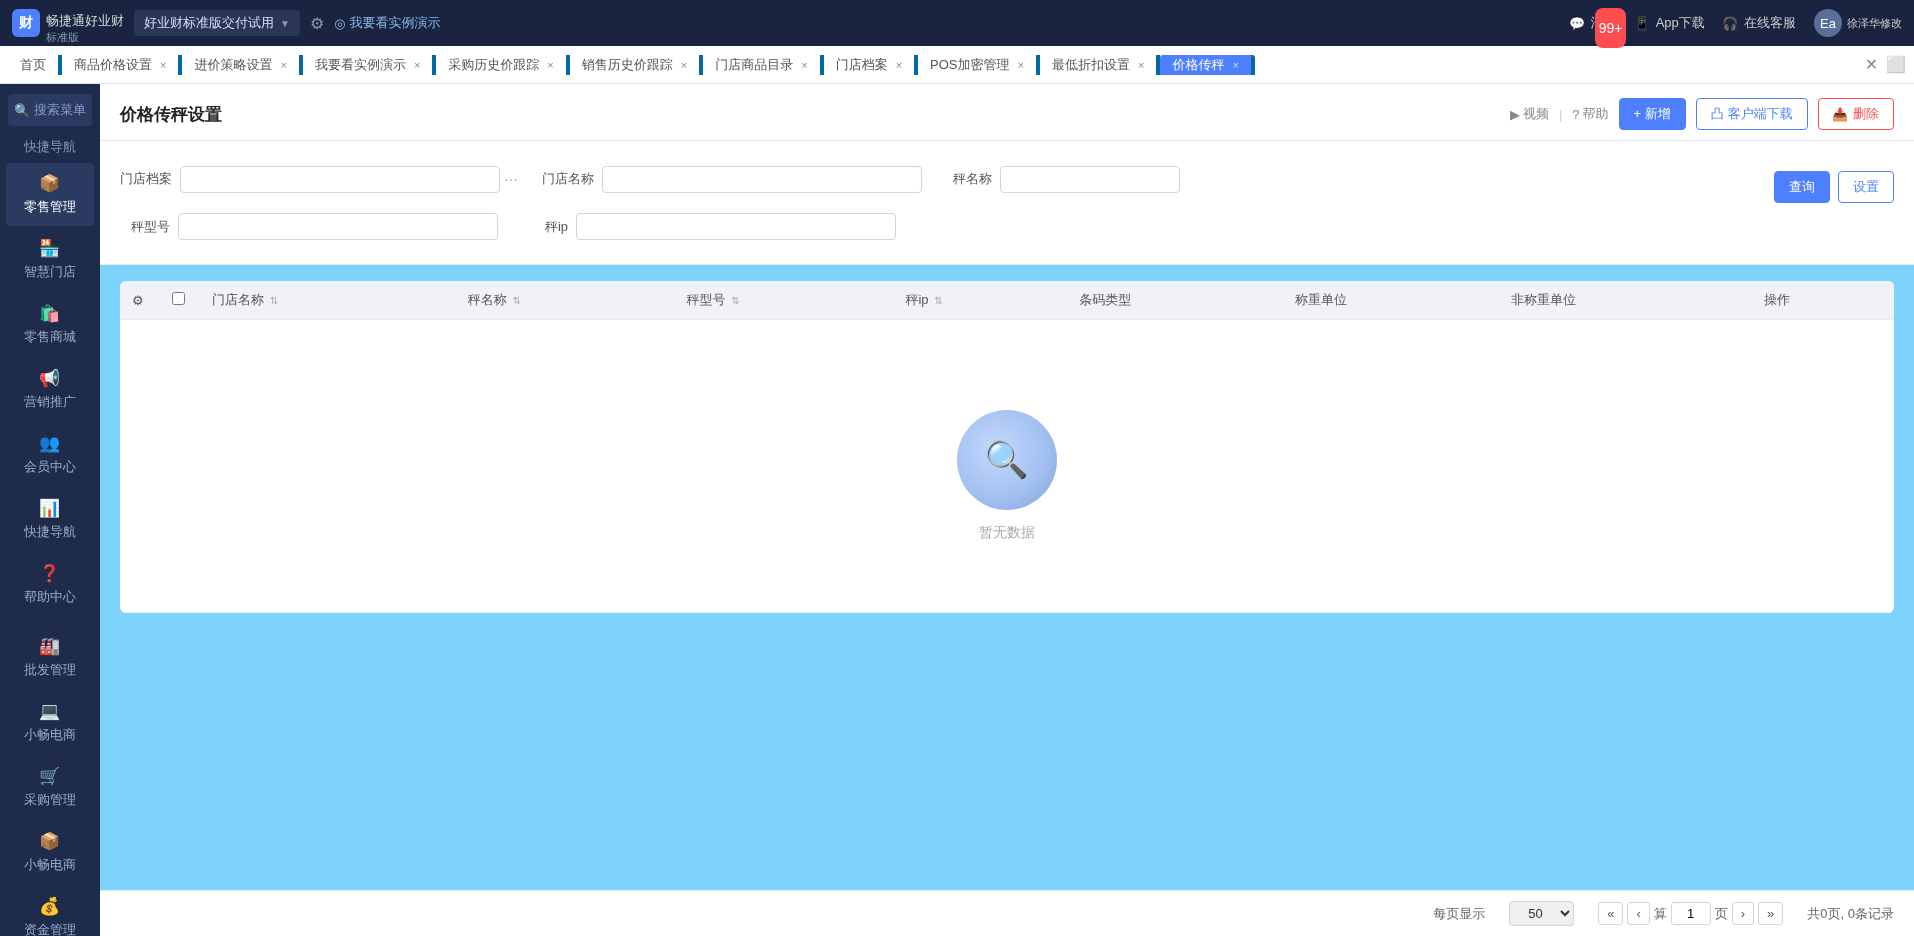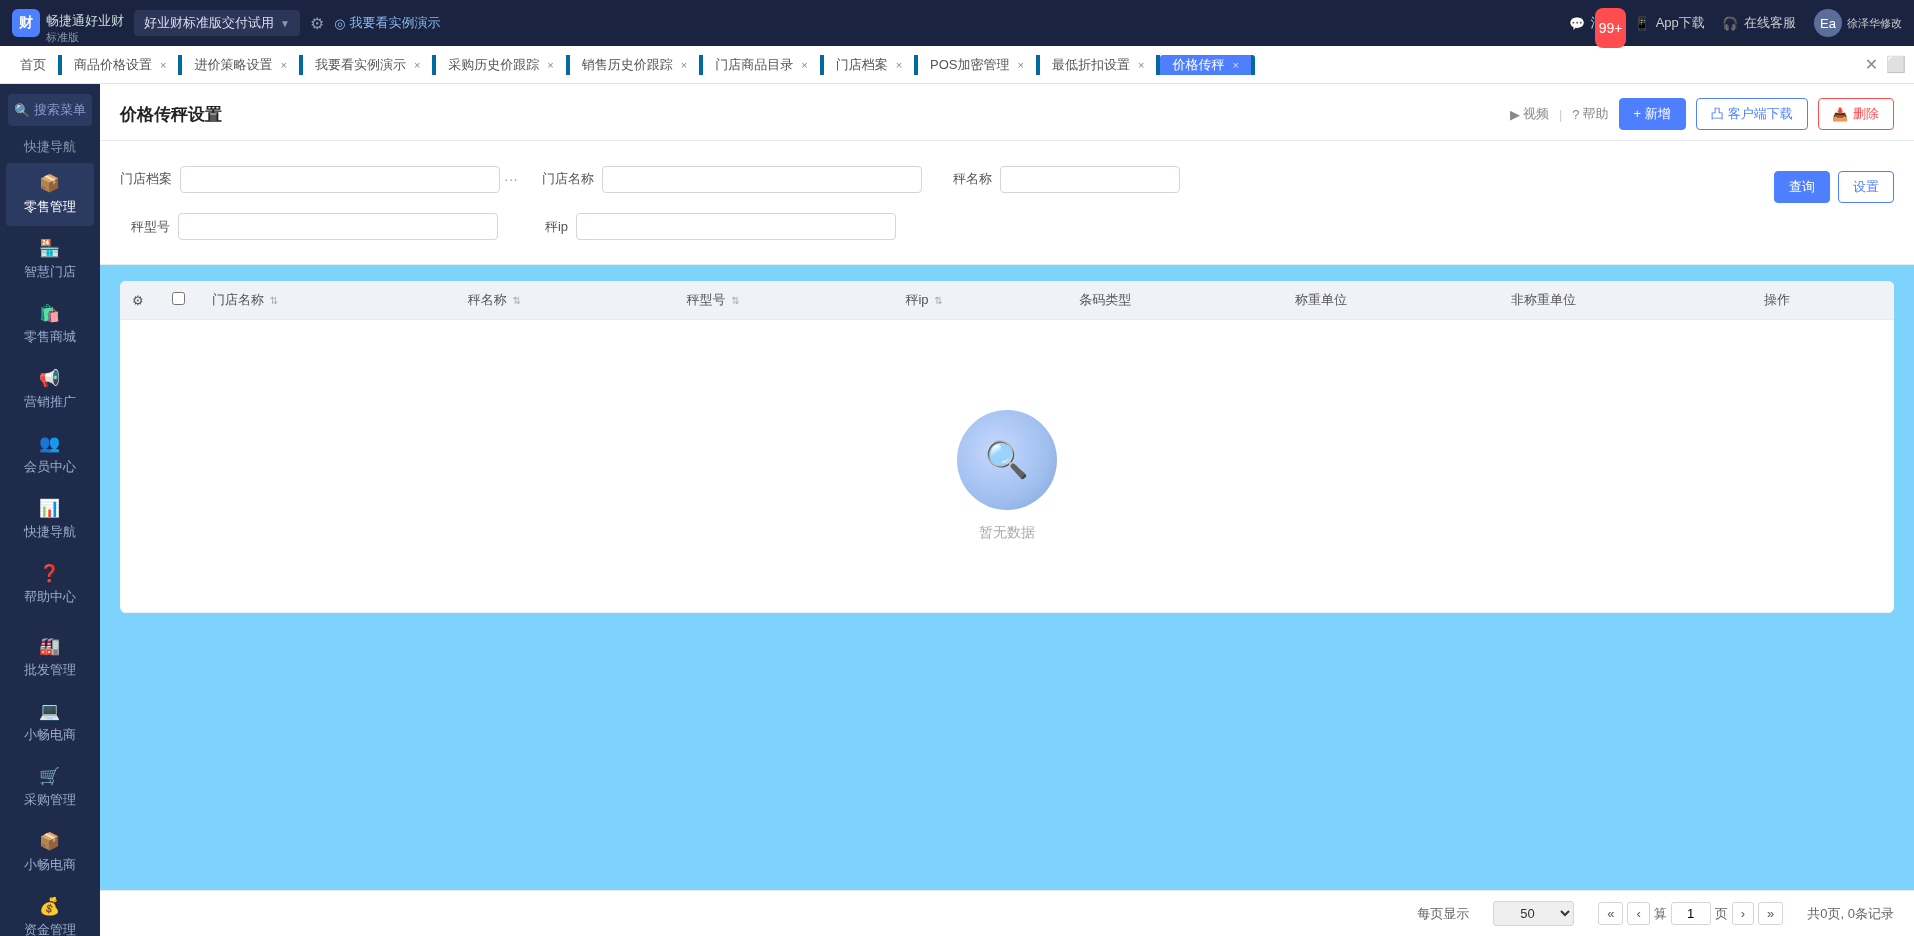--- a/index.html
+++ b/index.html
@@ -114,21 +114,21 @@
     .empty-state { display: flex; flex-direction: column; align-items: center; justify-content: center; padding: 80px 0 60px; }
     .empty-text { color: #aaa; font-size: 14px; }
 
     
     .pagination-bar {
       background: #fff; border-top: 1px solid #e8eaf0; padding: 10px 20px;
       display: flex; align-items: center; justify-content: flex-end; gap: 24px;
       flex-shrink: 0;
     }
     .per-page-label { color: #666; font-size: 13px; }
-    .per-page-select { border: 1px solid #d0d5e0; border-radius: 3px; padding: 3px 22px; font-size: 13px; color: #333; }
+    .per-page-select { border: 1px solid #d0d5e0; border-radius: 3px; padding: 3px 14px; font-size: 13px; color: #333; }
     .page-nav { display: flex; align-items: center; gap: 4px; }
     .page-btn { border: 1px solid #d0d5e0; background: #fff; padding: 3px 8px; border-radius: 3px; cursor: pointer; color: #555; font-size: 13px; }
     .page-input-wrap { display: flex; align-items: center; gap: 4px; color: #666; font-size: 13px; }
     .page-input { border: 1px solid #d0d5e0; border-radius: 3px; width: 40px; padding: 3px 6px; text-align: center; font-size: 13px; }
     .page-total { color: #666; font-size: 13px; }
 
     .empty-img {
       width: 100px; height: 100px;
       background: radial-gradient(circle at 40% 40%, #c5d8ff 0%, #a0bfee 60%, #7da0dd 100%);
       border-radius: 50%; display: flex; align-items: center; justify-content: center;

